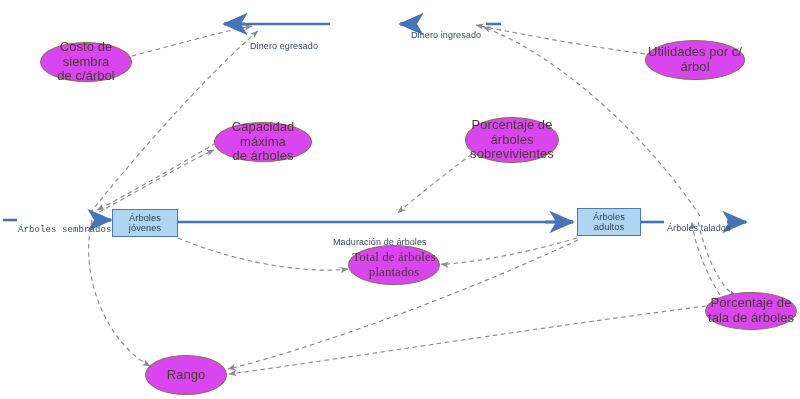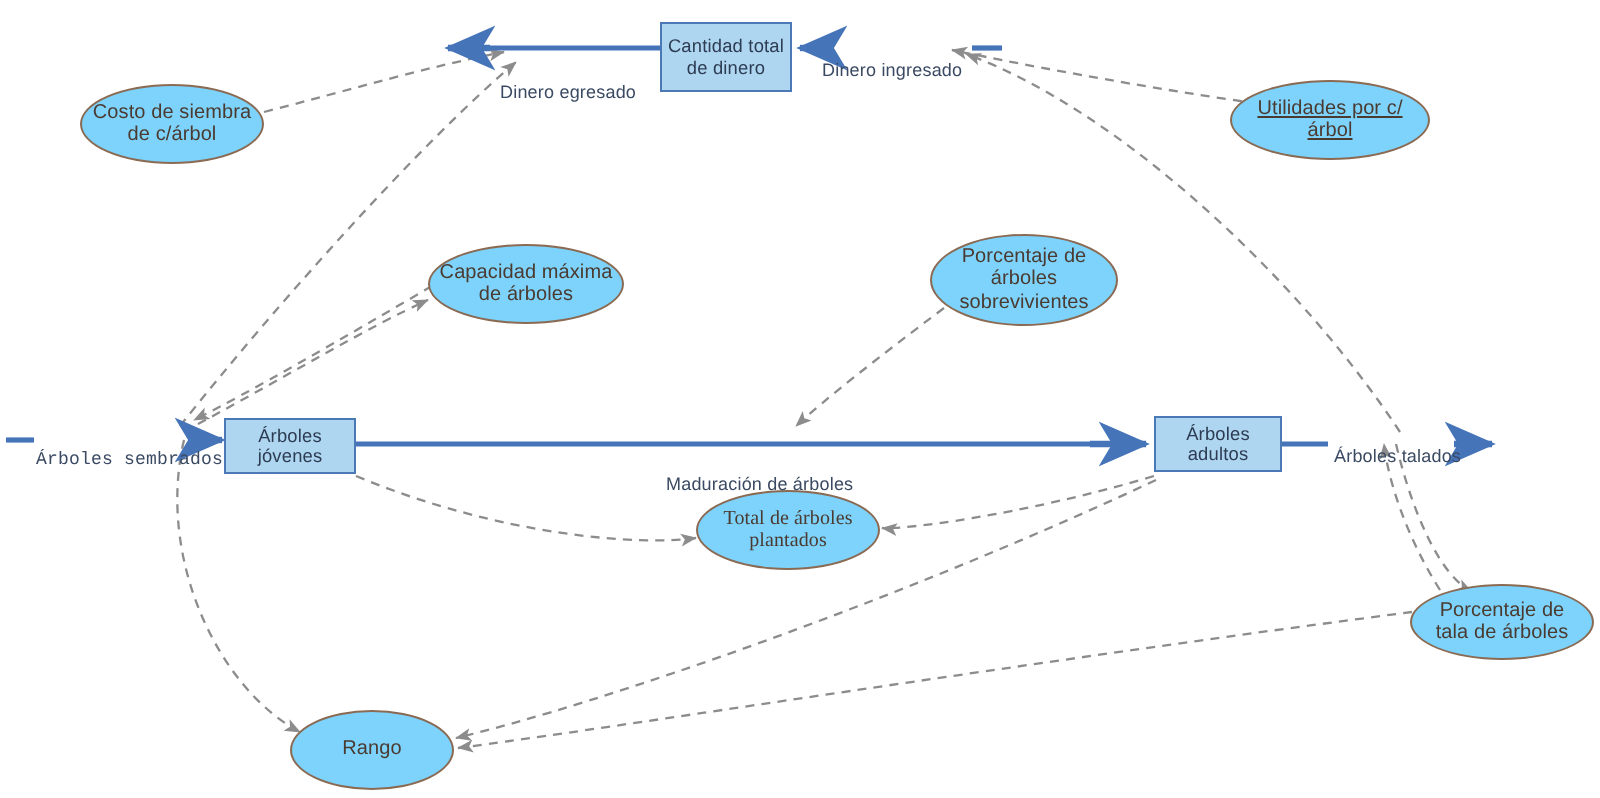--- a/index.html
+++ b/index.html
@@ -34,24 +34,24 @@
     white-space: pre-line;
   }
   .stock {
     background: #aed6f1;
     border: 1.4px solid #4b79b5;
     color: #2d3c52;
     font-size: 9.2px;
     letter-spacing: .1px;
   }
   .aux {
-    background: #7dd3fc;
+    background: #d946ef;
     border: 1.2px solid #8a6a52;
     border-radius: 50%;
-    font-size: 10px;
+    font-size: 13px;
     color: #4a3a30;
     letter-spacing: .05px;
   }
   .flow-label {
     position: absolute;
     font-size: 9px;
     color: #3b4a63;
     background: transparent;
     white-space: nowrap;
     letter-spacing: .1px;
@@ -111,33 +111,31 @@
       <line x1="99" y1="220" x2="111" y2="220" stroke-width="3.2" marker-end="url(#flowhead)"></line>
 
       <line x1="178" y1="222" x2="545" y2="222"></line>
       <line x1="545" y1="222" x2="573" y2="222" stroke-width="3.2" marker-end="url(#flowhead)"></line>
 
       <line x1="641" y1="222" x2="664" y2="222"></line>
       <line x1="727" y1="222" x2="746" y2="222" stroke-width="3.2" marker-end="url(#flowhead)"></line>
     </g>
   </svg>
 
-  <div class="node stock" style="left:330px;top:11px;width:66px;height:35px;">Cantidad total
-de dinero</div>
 
   <div class="node stock" style="left:112px;top:209px;width:66px;height:28px;">Árboles
 jóvenes</div>
 
   <div class="node stock" style="left:577px;top:208px;width:64px;height:28px;">Árboles
 adultos</div>
 
   <div class="node aux" style="left:40px;top:42px;width:92px;height:40px;">Costo de siembra
 de c/árbol</div>
 
-  <div class="node aux" style="left:615px;top:40px;width:100px;height:40px;text-decoration:underline;">Utilidades por c/
+  <div class="node aux" style="left:645px;top:40px;width:100px;height:40px;">Utilidades por c/
 árbol</div>
 
   <div class="node aux" style="left:214px;top:122px;width:98px;height:40px;">Capacidad máxima
 de árboles</div>
 
   <div class="node aux" style="left:465px;top:117px;width:94px;height:46px;">Porcentaje de
 árboles
 sobrevivientes</div>
 
   <div class="node aux" style="left:348px;top:245px;width:92px;height:40px;font-family:Liberation Serif, serif;">Total de árboles

